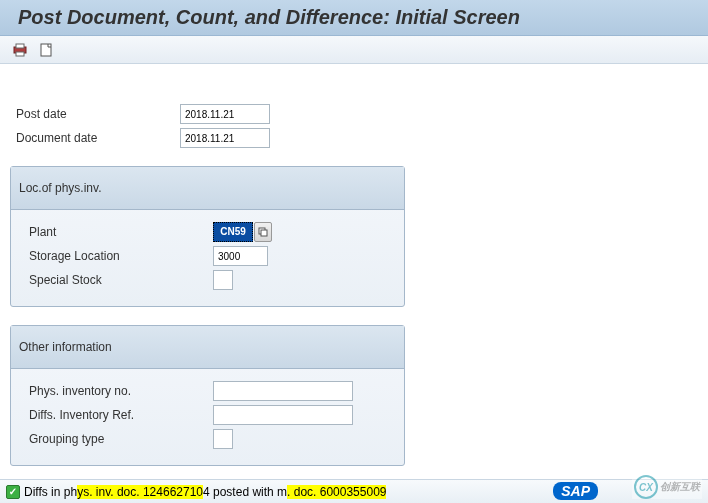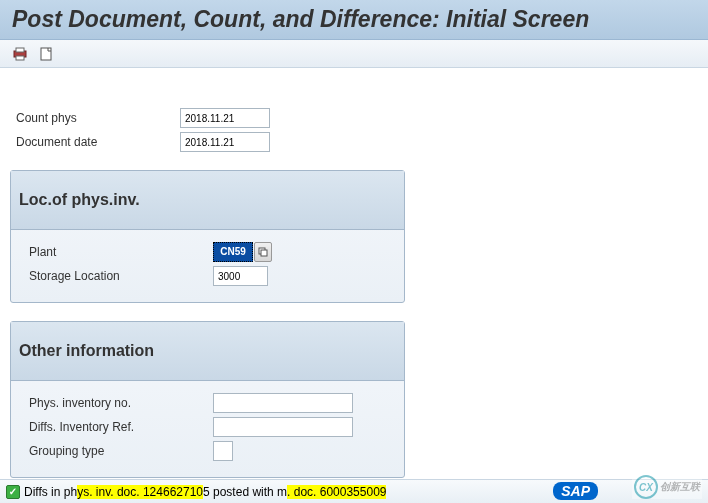--- a/index.html
+++ b/index.html
@@ -8,22 +8,22 @@
     font-size: 12px;
     background: #fff;
     width: 708px;
     height: 503px;
     position: relative;
     overflow: hidden;
   }
   .title-bar {
     background: linear-gradient(#c2d7ea, #b0c9e0);
     border-bottom: 1px solid #9bb7d2;
-    padding: 6px 12px;
-    font-size: 23px;
+    padding: 6px 18px;
+    font-size: 20px;
     font-weight: bold;
     font-style: italic;
     color: #333;
   }
   .toolbar {
     background: linear-gradient(#f5f8fb, #e6edf4);
     border-bottom: 1px solid #c9d6e2;
     padding: 4px 10px;
     display: flex;
     gap: 6px;
@@ -85,24 +85,23 @@
   .group {
     border: 1px solid #a4b7ca;
     border-radius: 3px;
     margin-top: 18px;
     width: 395px;
     background: linear-gradient(#f4f7fb,#eaf0f6);
   }
   .group-head {
     background: linear-gradient(#dbe6f0,#c9d8e6);
     border-bottom: 1px solid #a4b7ca;
-    padding: 20px 8px;
-    font-size: 16px;
+    padding: 14px 8px;
+    font-size: 12px;
     color: #333;
-    font-weight: bold;
   }
   .group-body {
     padding: 12px;
   }
   .group-body .row .label { width: 190px; }
   .group-body .field.w-txt { width: 140px; }
   .group-body .field.w-sm2 { width: 40px; }
   .status-bar {
     position: absolute;
     bottom: 0;
@@ -181,21 +180,21 @@
   <div class="tbtn">
     <svg width="12" height="14" viewBox="0 0 12 14">
       <rect x="1" y="1" width="10" height="12" fill="#fff" stroke="#555"></rect>
       <polyline points="8,1 8,4 11,4" fill="none" stroke="#555"></polyline>
     </svg>
   </div>
 </div>
 
 <div class="content">
   <div class="row">
-    <div class="label">Count phys</div>
+    <div class="label">Post date</div>
     <input class="field w-date" value="2018.11.21" style="">
   </div>
   <div class="row">
     <div class="label">Document date</div>
     <input class="field w-date" value="2018.11.21" style="">
   </div>
 
   <div class="group">
     <div class="group-head">Loc.of phys.inv.</div>
     <div class="group-body">
@@ -206,20 +205,24 @@
           <svg width="10" height="10" viewBox="0 0 10 10">
               <rect x="1" y="1" width="6" height="6" fill="#fff" stroke="#555"></rect>
               <rect x="3" y="3" width="6" height="6" fill="#fff" stroke="#555"></rect>
             </svg>
         </div>
       </div>
       <div class="row">
         <div class="label">Storage Location</div>
         <input class="field w-med" value="3000" style="">
       </div>
+      <div class="row">
+        <div class="label">Special Stock</div>
+        <input class="field w-small" value="" style="">
+      </div>
     </div>
   </div>
 
   <div class="group">
     <div class="group-head">Other information</div>
     <div class="group-body">
       <div class="row">
         <div class="label">Phys. inventory no.</div>
         <input class="field w-txt" value="" style="">
       </div>
@@ -231,21 +234,21 @@
         <div class="label">Grouping type</div>
         <input class="field w-small" value="" style="">
       </div>
     </div>
   </div>
 </div>
 
 <div class="status-bar">
   <span class="check-icon">✓</span>
   <span>
-    <span>Diffs in ph</span><span class="hl">ys. inv. doc. 124662710</span><span>5 posted with m</span><span class="hl">. doc. 6000355009</span>
+    <span>Diffs in ph</span><span class="hl">ys. inv. doc. 124662710</span><span>4 posted with m</span><span class="hl">. doc. 6000355009</span>
   </span>
 </div>
 
 <div class="sap-logo">SAP</div>
 
 <div class="watermark-box">
   <div class="wm-circle">CX</div>
   <div class="wm-text">
     <span>创新互联</span>
     <span></span>

